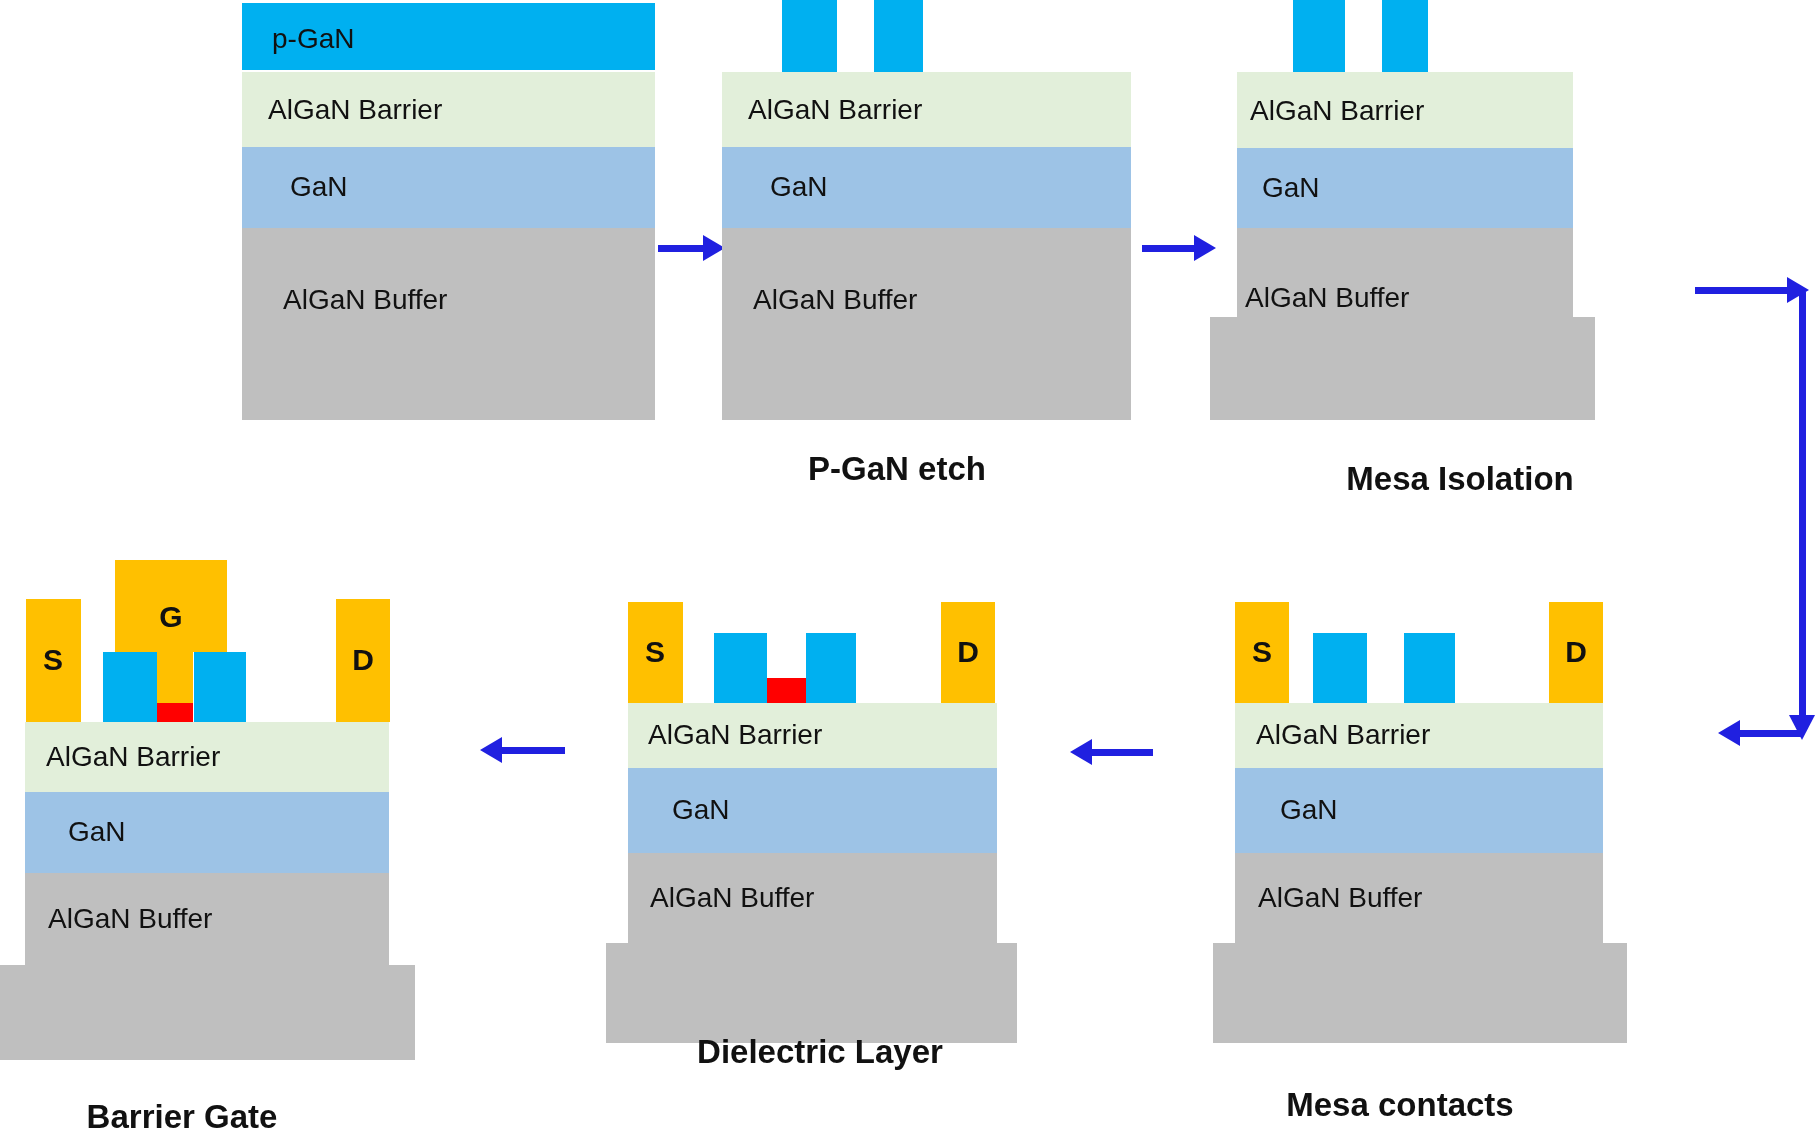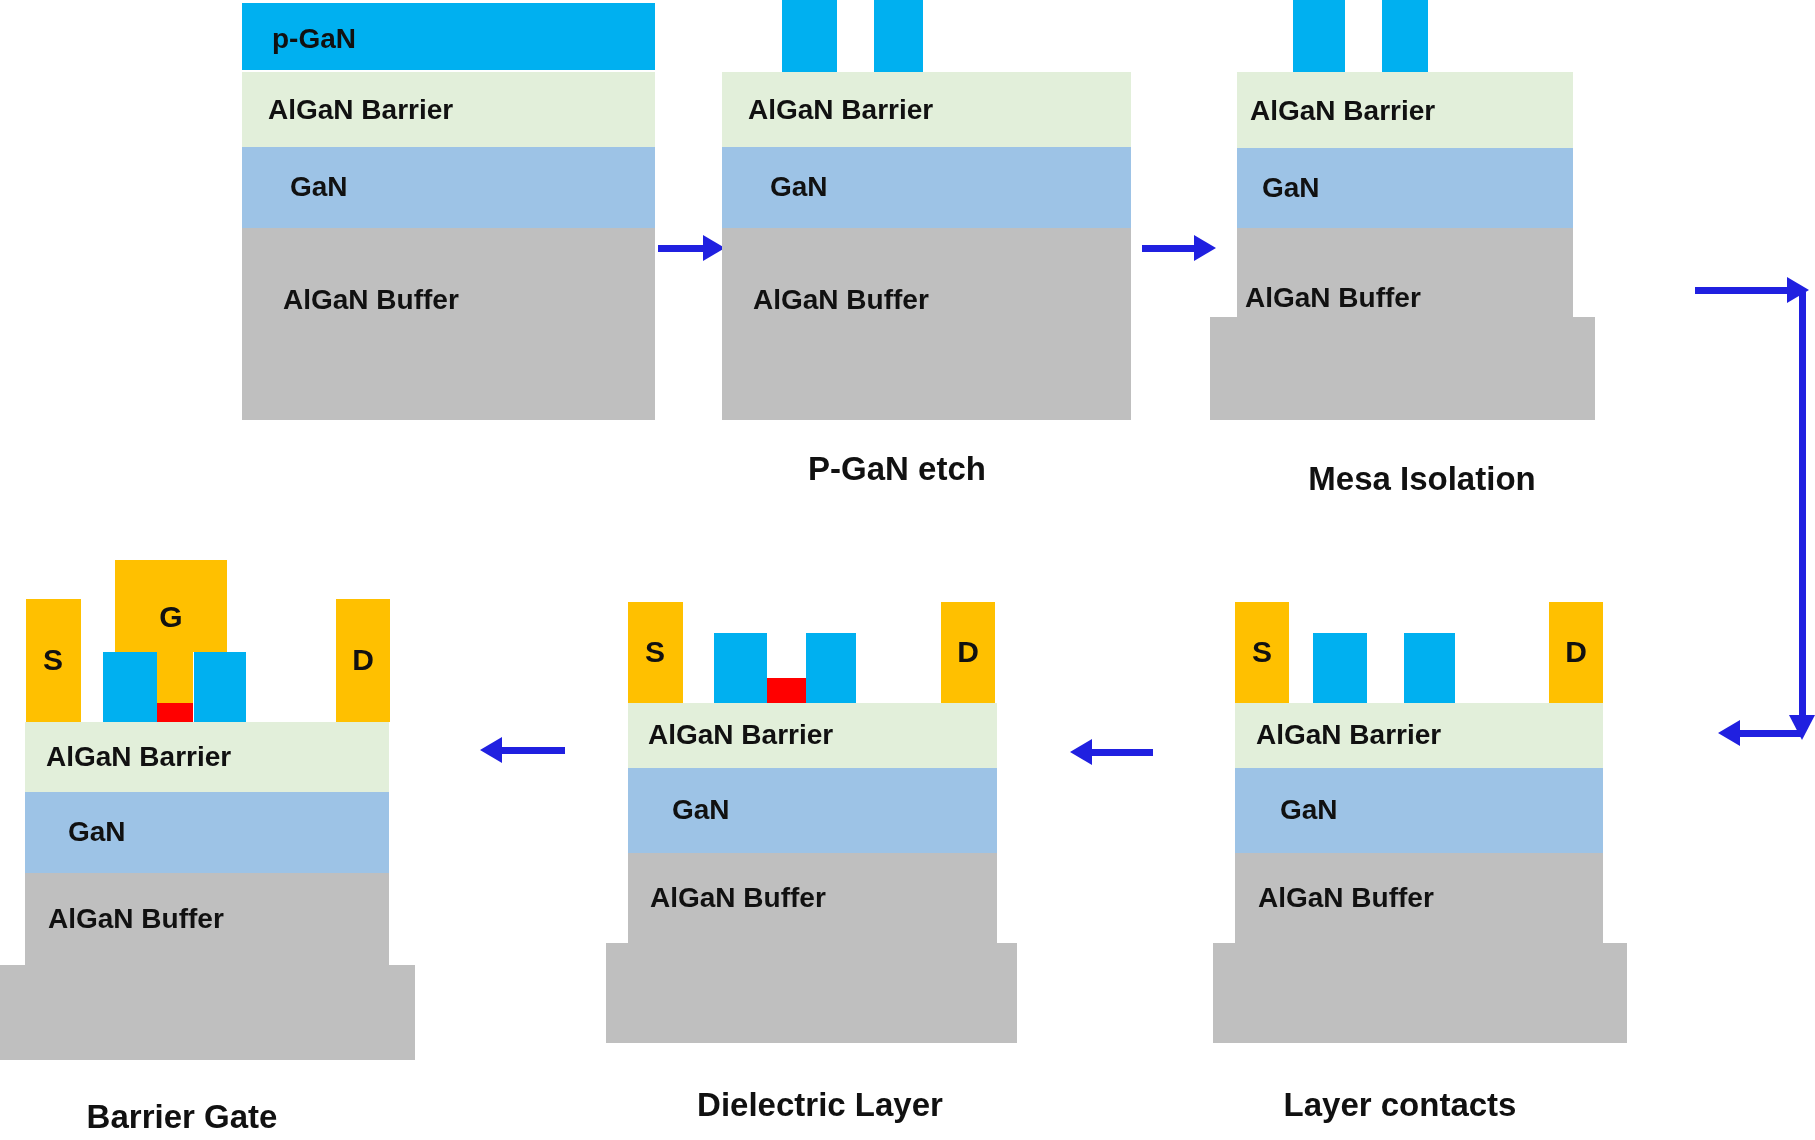--- a/index.html
+++ b/index.html
@@ -1,21 +1,21 @@
 <!DOCTYPE html>
 <html><head>
 <meta charset="utf-8">
 <style>
   html,body{margin:0;padding:0;background:#ffffff;}
   #canvas{
     position:relative;width:1815px;height:1140px;background:#ffffff;overflow:hidden;
     font-family:"Liberation Sans",sans-serif;color:#111111;
   }
   .rect{position:absolute;}
-  .lbl{position:absolute;font-weight:700;font-size:28px;line-height:34px;white-space:nowrap;}
+  .lbl{position:absolute;font-weight:400;font-size:28px;line-height:34px;white-space:nowrap;}
   .cap{position:absolute;font-weight:700;font-size:33px;line-height:40px;white-space:nowrap;transform:translateX(-50%);}
   .cl{position:absolute;font-weight:700;font-size:30px;line-height:36px;white-space:nowrap;transform:translateX(-50%);}
   .line{position:absolute;}
   .tri{position:absolute;width:0;height:0;}
 </style>
 </head>
 <body>
 
 <div id="canvas">
 
@@ -55,21 +55,21 @@
   <div>
     <div class="rect" style="left: 1293px; top: 0px; width: 52px; height: 75px; background-color: rgb(0, 176, 240);"></div>
     <div class="rect" style="left: 1382px; top: 0px; width: 46px; height: 75px; background-color: rgb(0, 176, 240);"></div>
     <div class="rect" style="left: 1237px; top: 72px; width: 336px; height: 76px; background-color: rgb(226, 239, 218);"></div>
     <div class="rect" style="left: 1237px; top: 148px; width: 336px; height: 80px; background-color: rgb(157, 195, 230);"></div>
     <div class="rect" style="left: 1237px; top: 228px; width: 336px; height: 89px; background-color: rgb(191, 191, 191);"></div>
     <div class="rect" style="left: 1210px; top: 317px; width: 385px; height: 103px; background-color: rgb(191, 191, 191);"></div>
     <div class="lbl" style="left:1250px;top:94px">AlGaN Barrier</div>
     <div class="lbl" style="left:1262px;top:171px">GaN</div>
     <div class="lbl" style="left:1245px;top:281px">AlGaN Buffer</div>
-    <div class="cap" style="left:1422px;top:459px">Mesa Isolation</div>
+    <div class="cap" style="left:1460px;top:459px">Mesa Isolation</div>
   </div>
 
   <div>
     <div class="line" style="left: 1695px; top: 287px; width: 92px; height: 7px; background-color: rgb(32, 32, 224);"></div>
     <div class="tri" style="left: 1787px; top: 277px; border-top: 13px solid transparent; border-bottom: 13px solid transparent; border-left: 22px solid rgb(32, 32, 224);"></div>
     <div class="line" style="left: 1799px; top: 292px; width: 7px; height: 426px; background-color: rgb(32, 32, 224);"></div>
     <div class="tri" style="left: 1789px; top: 715px; border-left: 13px solid transparent; border-right: 13px solid transparent; border-top: 25px solid rgb(32, 32, 224);"></div>
     <div class="line" style="left: 1740px; top: 730px; width: 63px; height: 7px; background-color: rgb(32, 32, 224);"></div>
     <div class="tri" style="left: 1718px; top: 720px; border-top: 13px solid transparent; border-bottom: 13px solid transparent; border-right: 22px solid rgb(32, 32, 224);"></div>
   </div>
@@ -81,21 +81,21 @@
     <div class="rect" style="left: 1549px; top: 602px; width: 54px; height: 101px; background-color: rgb(255, 192, 0);"></div>
     <div class="rect" style="left: 1235px; top: 703px; width: 368px; height: 65px; background-color: rgb(226, 239, 218);"></div>
     <div class="rect" style="left: 1235px; top: 768px; width: 368px; height: 85px; background-color: rgb(157, 195, 230);"></div>
     <div class="rect" style="left: 1235px; top: 853px; width: 368px; height: 90px; background-color: rgb(191, 191, 191);"></div>
     <div class="rect" style="left: 1213px; top: 943px; width: 414px; height: 100px; background-color: rgb(191, 191, 191);"></div>
     <div class="cl" style="left:1262px;top:634px">S</div>
     <div class="cl" style="left:1576px;top:634px">D</div>
     <div class="lbl" style="left:1256px;top:718px">AlGaN Barrier</div>
     <div class="lbl" style="left:1280px;top:793px">GaN</div>
     <div class="lbl" style="left:1258px;top:881px">AlGaN Buffer</div>
-    <div class="cap" style="left:1400px;top:1085px">Layer contacts</div>
+    <div class="cap" style="left:1400px;top:1085px">Mesa contacts</div>
   </div>
 
   <div>
     <div class="line" style="left: 1092px; top: 749px; width: 61px; height: 7px; background-color: rgb(32, 32, 224);"></div>
     <div class="tri" style="left: 1070px; top: 739px; border-top: 13px solid transparent; border-bottom: 13px solid transparent; border-right: 22px solid rgb(32, 32, 224);"></div>
   </div>
 
   <div>
     <div class="rect" style="left: 628px; top: 602px; width: 55px; height: 101px; background-color: rgb(255, 192, 0);"></div>
     <div class="rect" style="left: 762px; top: 678px; width: 50px; height: 25px; background-color: rgb(255, 0, 0);"></div>
@@ -104,21 +104,21 @@
     <div class="rect" style="left: 941px; top: 602px; width: 54px; height: 101px; background-color: rgb(255, 192, 0);"></div>
     <div class="rect" style="left: 628px; top: 703px; width: 369px; height: 65px; background-color: rgb(226, 239, 218);"></div>
     <div class="rect" style="left: 628px; top: 768px; width: 369px; height: 85px; background-color: rgb(157, 195, 230);"></div>
     <div class="rect" style="left: 628px; top: 853px; width: 369px; height: 90px; background-color: rgb(191, 191, 191);"></div>
     <div class="rect" style="left: 606px; top: 943px; width: 411px; height: 100px; background-color: rgb(191, 191, 191);"></div>
     <div class="cl" style="left:655px;top:634px">S</div>
     <div class="cl" style="left:968px;top:634px">D</div>
     <div class="lbl" style="left:648px;top:718px">AlGaN Barrier</div>
     <div class="lbl" style="left:672px;top:793px">GaN</div>
     <div class="lbl" style="left:650px;top:881px">AlGaN Buffer</div>
-    <div class="cap" style="left:820px;top:1085px">Dielectric Layer</div>
+    <div class="cap" style="left:820px;top:1032px">Dielectric Layer</div>
   </div>
 
   <div>
     <div class="line" style="left: 502px; top: 747px; width: 63px; height: 7px; background-color: rgb(32, 32, 224);"></div>
     <div class="tri" style="left: 480px; top: 737px; border-top: 13px solid transparent; border-bottom: 13px solid transparent; border-right: 22px solid rgb(32, 32, 224);"></div>
   </div>
 
   <div>
     <div class="rect" style="left: 115px; top: 560px; width: 112px; height: 92px; background-color: rgb(255, 192, 0);"></div>
     <div class="rect" style="left: 157px; top: 652px; width: 36px; height: 51px; background-color: rgb(255, 192, 0);"></div>

